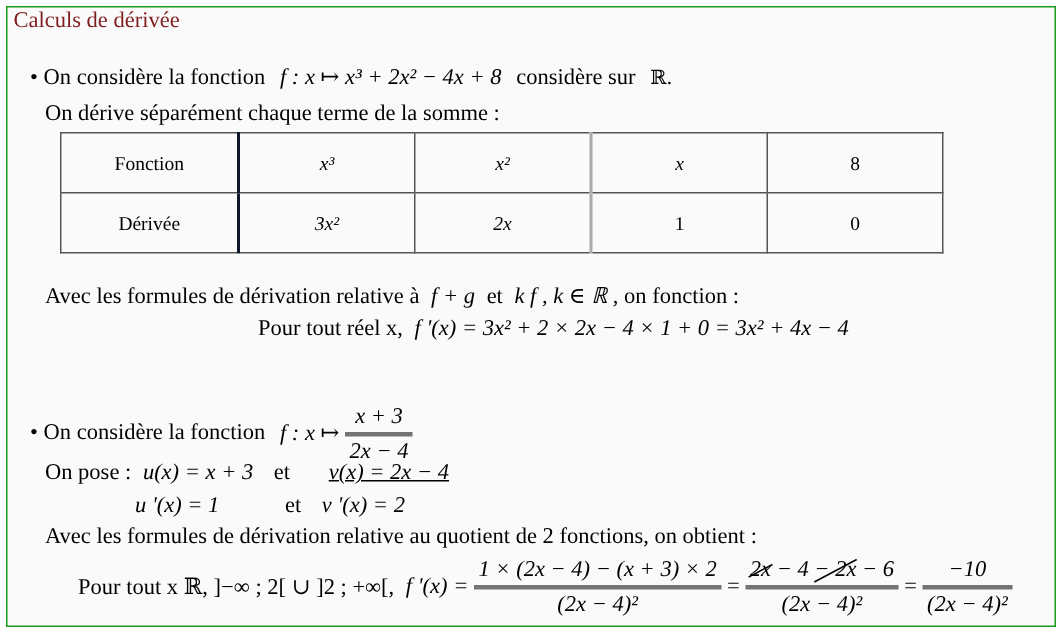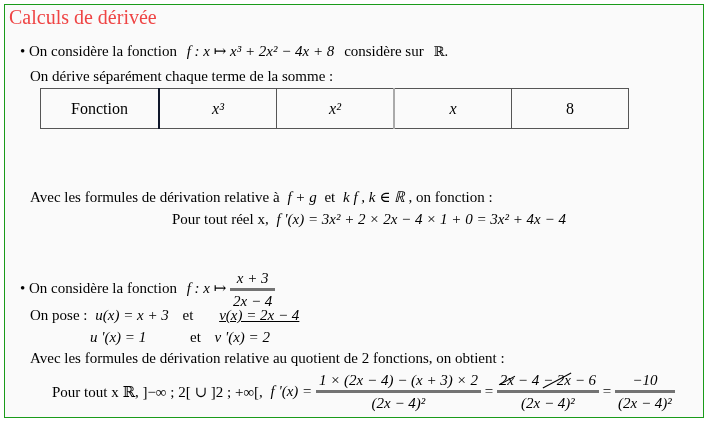--- a/index.html
+++ b/index.html
@@ -1,25 +1,25 @@
 <!DOCTYPE html>
 <html><head>
 <meta charset="utf-8">
 <style>
   html, body { margin:0; padding:0; background:#ffffff; }
   body { width:709px; height:422px; position:relative; overflow:hidden;
          font-family:"Liberation Serif", "DejaVu Serif", serif; color:#000; }
   .frame { position:absolute; left:4px; top:4px; width:698px; height:412px;
            border:1px solid #1a9b1a; background:#fafafa; }
-  .title { position:absolute; left:9px; top:6px; font-size:20px; color:#ef4444; }
+  .title { position:absolute; left:9px; top:6px; font-size:15px; color:#7f1d1d; }
   .line { position:absolute; font-size:15px; white-space:nowrap; }
   .m { font-style:italic; }
   .dbl { font-family:"DejaVu Serif", serif; font-size:13px; }
   table.tbl { position:absolute; left:40px; top:88px; border-collapse:collapse;
-              font-size:16px; background:#fafafa; }
+              font-size:13px; background:#fafafa; }
   table.tbl td { border:1px solid #555; height:39px; text-align:center; padding:0; }
   table.tbl td.c0 { width:117px; }
   table.tbl td.c1 { width:116px; border-left:2px solid #0f172a; }
   table.tbl td.c2 { width:116px; }
   table.tbl td.c3 { width:116px; border-left:2px solid #aaa; }
   table.tbl td.c4 { width:116px; }
   .frac { display:inline-block; vertical-align:middle; text-align:center; }
   .frac .num { display:block; padding:0 3px; border-bottom:3px solid #737373; line-height:20px; }
   .frac .den { display:block; padding:0 3px; line-height:20px; }
   .strike { position:relative; display:inline-block; }
@@ -44,20 +44,27 @@
 <div class="line" style="left:30px; top:68px;">On dérive séparément chaque terme de la somme :</div>
 
 <table class="tbl">
   <tbody>
       <tr>
     <td class="c0">Fonction</td>
     <td class="c1 m">x³</td>
     <td class="c2 m">x²</td>
     <td class="c3 m">x</td>
     <td class="c4">8</td>
+  </tr>
+  <tr>
+    <td class="c0">Dérivée</td>
+    <td class="c1 m">3x²</td>
+    <td class="c2 m">2x</td>
+    <td class="c3">1</td>
+    <td class="c4">0</td>
   </tr>
 </tbody>
   </table>
 
 <div class="line" style="left:30px; top:186px;">
   <span>Avec les formules de dérivation relative à</span>
   <span class="m" style="margin-left:4px;">f + g</span>
   <span style="margin-left:4px;">et</span>
   <span class="m" style="margin-left:4px;">k f , k ∈ ℝ</span>
   <span>, on fonction :</span>

